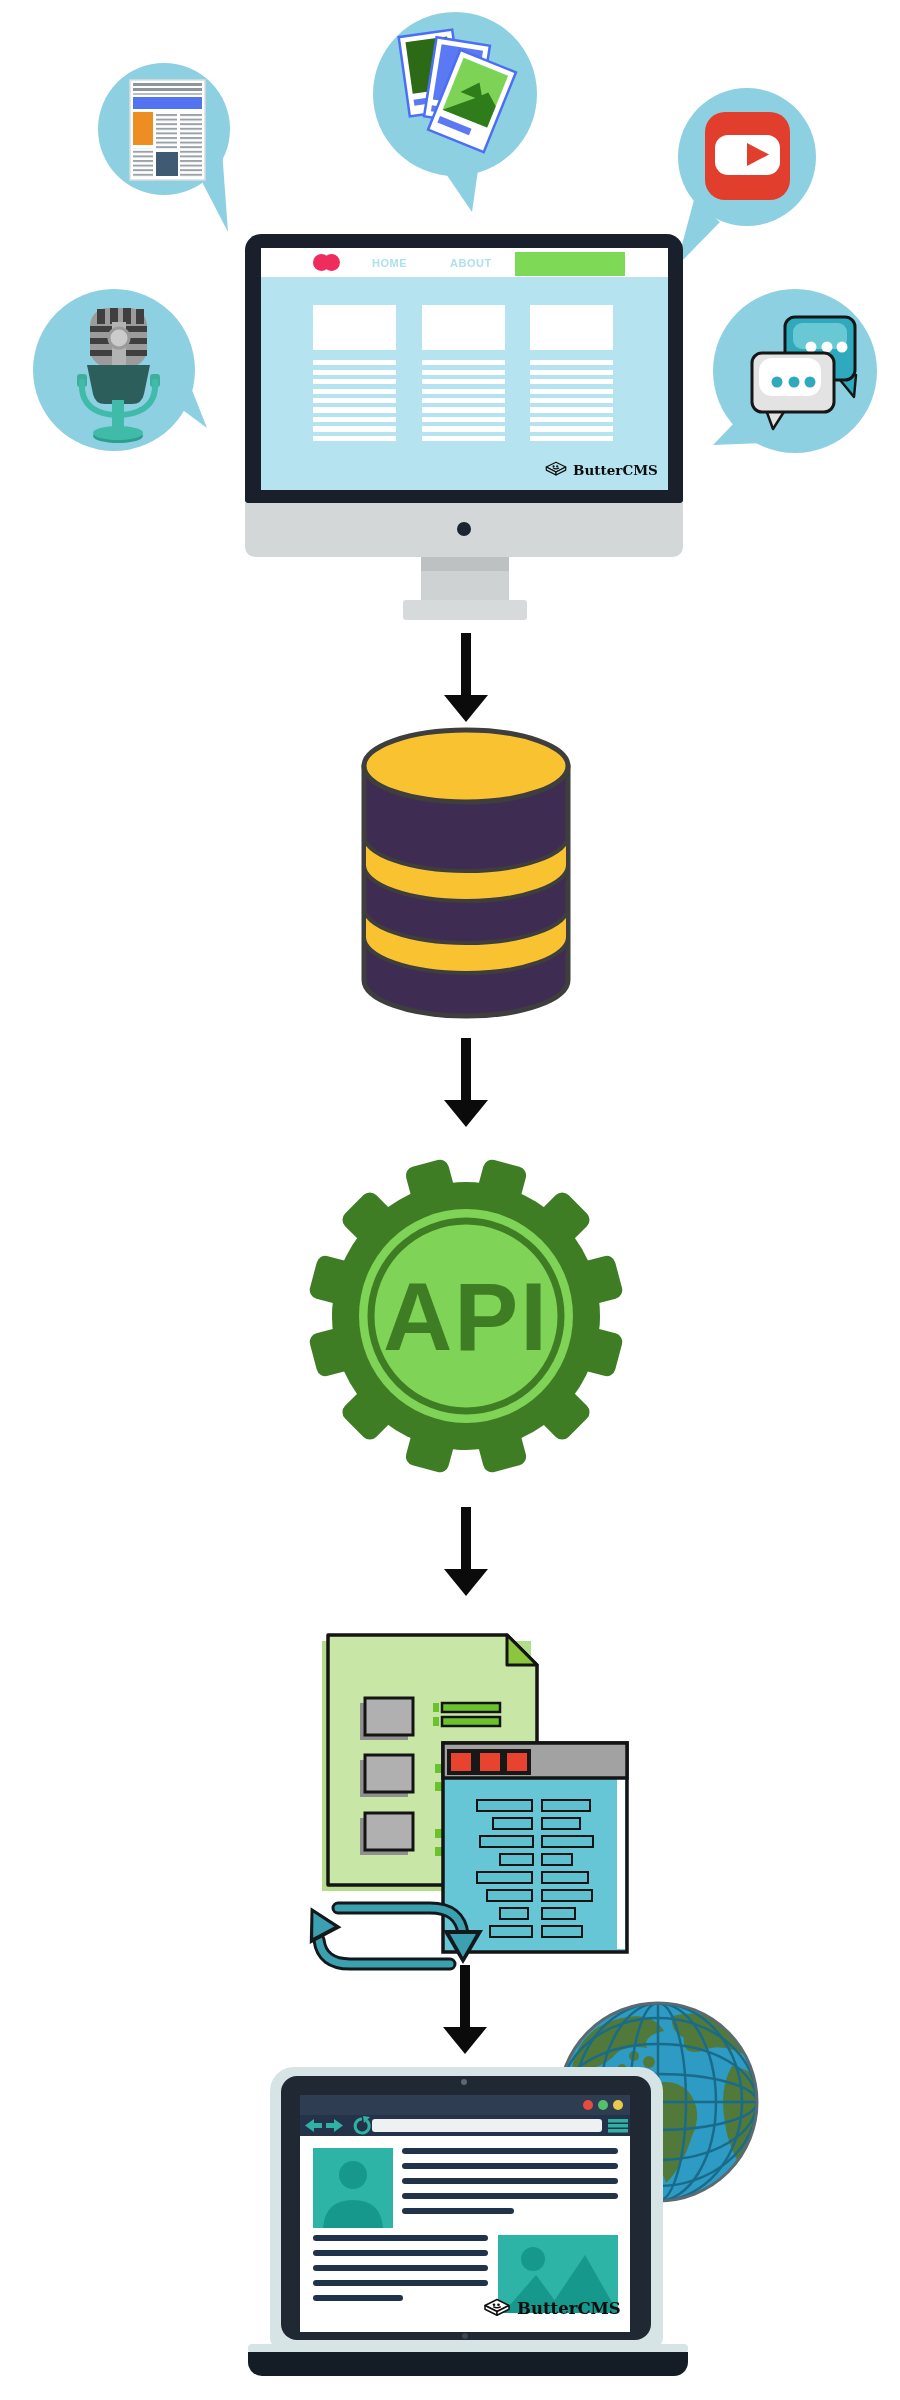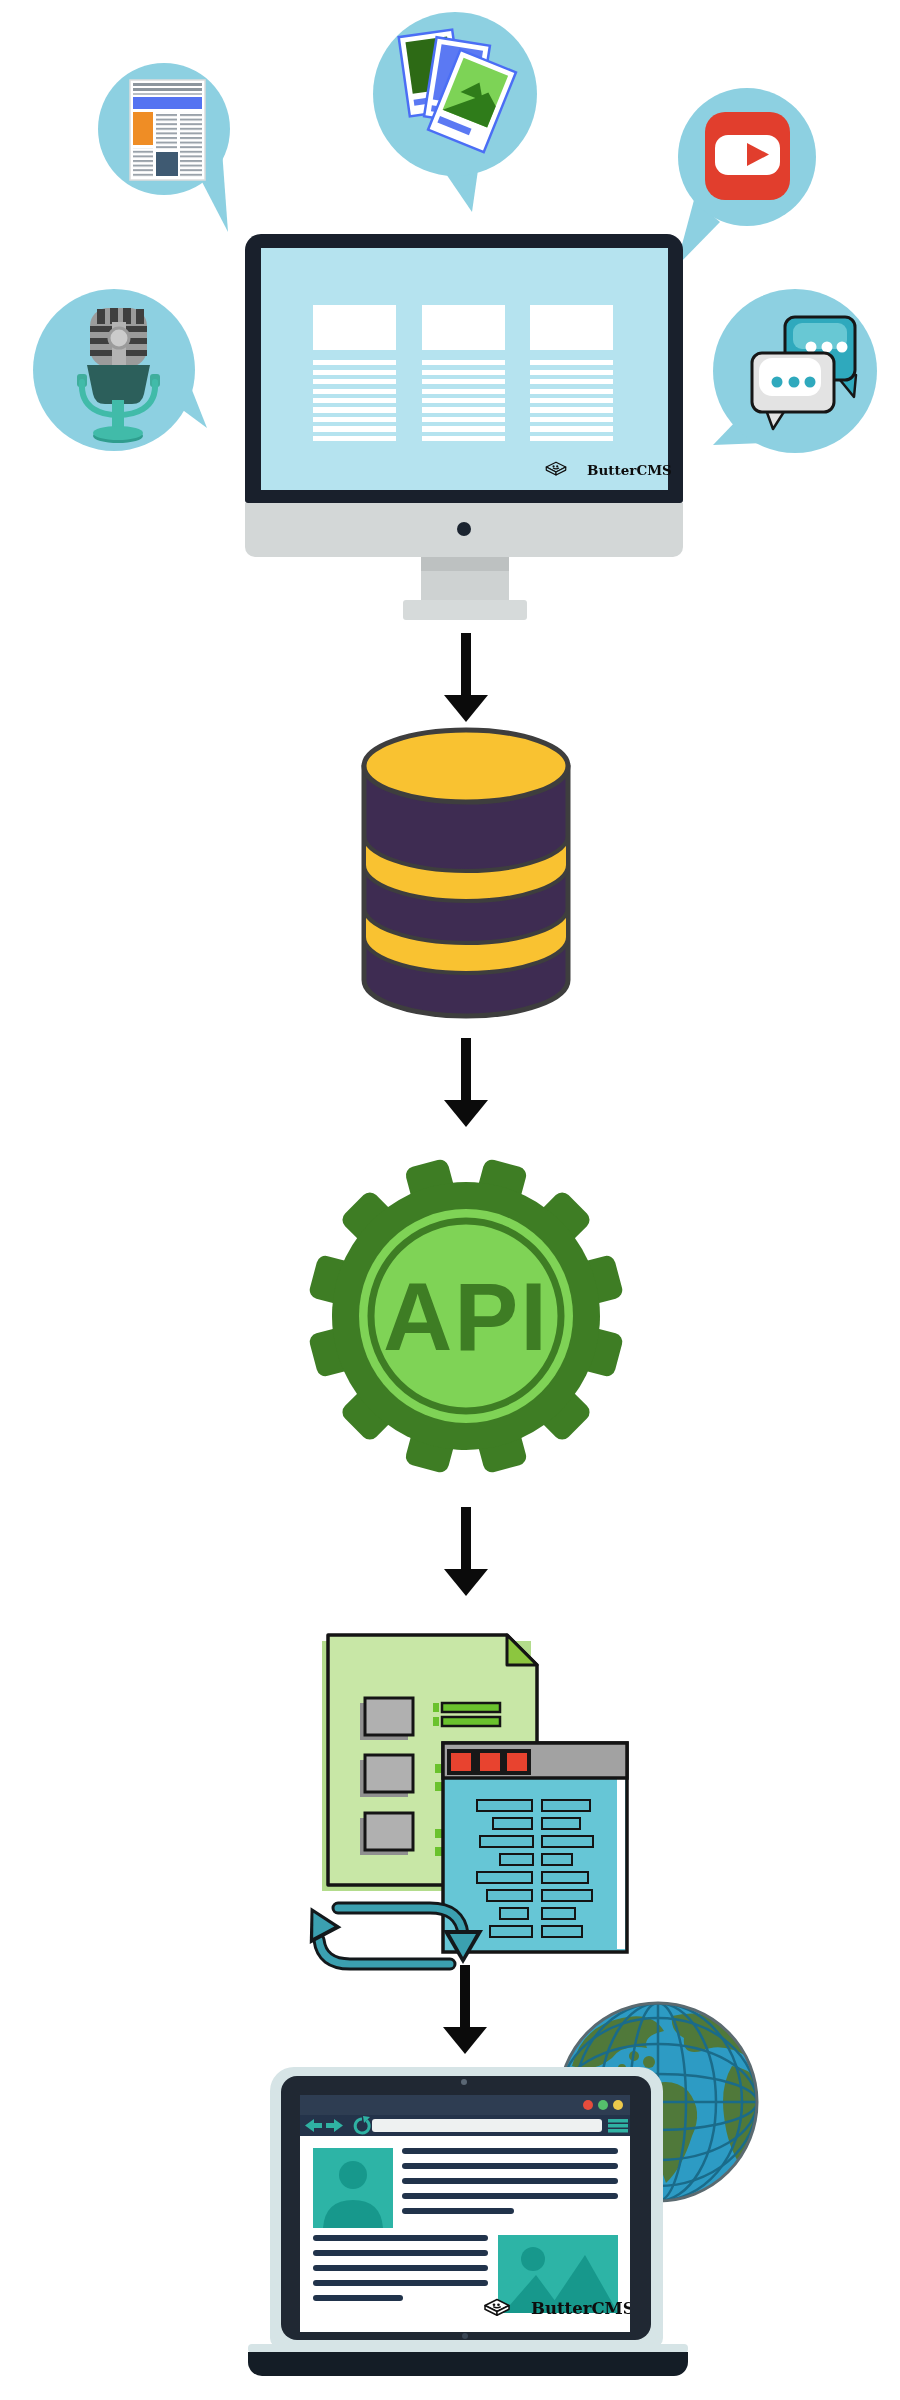--- a/index.html
+++ b/index.html
@@ -9,21 +9,21 @@
   
   .monitor-bezel{position:absolute;left:245px;top:234px;width:438px;height:269px;background:#19202c;border-radius:16px 16px 3px 3px;}
   .monitor-screen{position:absolute;left:261px;top:248px;width:407px;height:242px;background:#b5e3ef;}
   .monitor-nav{position:absolute;left:261px;top:248px;width:407px;height:29px;background:#ffffff;}
   .nav-dot{position:absolute;top:6px;width:17px;height:17px;border-radius:50%;background:#ee2c5e;}
   .nav-link{position:absolute;top:0;height:29px;display:flex;align-items:center;font-weight:700;font-size:11px;letter-spacing:0.5px;color:#aee0ee;}
   .nav-btn{position:absolute;left:254px;top:4px;width:110px;height:24px;background:#7ed957;}
   .col{position:absolute;width:83px;}
   .col-box{width:83px;height:45px;background:#ffffff;}
   .col-lines{margin-top:10px;width:83px;height:85px;background:repeating-linear-gradient(to bottom,#ffffff 0 5px,rgba(0,0,0,0) 5px 9.5px);}
-  .butter-logo{position:absolute;display:flex;align-items:center;gap:20px;color:#0d0d0d;}
+  .butter-logo{position:absolute;display:flex;align-items:center;gap:6px;color:#0d0d0d;}
   .butter-text{font-family:"DejaVu Serif","Liberation Serif",serif;font-weight:700;}
   .monitor-chin{position:absolute;left:245px;top:503px;width:438px;height:54px;background:#d3d7d7;border-radius:0 0 10px 10px;}
   .chin-cam{position:absolute;left:212px;top:19px;width:14px;height:14px;border-radius:50%;background:#1b2430;}
   .stand-strip{position:absolute;left:421px;top:557px;width:88px;height:14px;background:#bdc1c1;}
   .stand-neck{position:absolute;left:421px;top:571px;width:88px;height:30px;background:#ced2d2;}
   .stand-base{position:absolute;left:403px;top:600px;width:124px;height:20px;background:#d6dada;border-radius:3px;}
   
   .laptop-shell{position:absolute;left:270px;top:2067px;width:393px;height:281px;background:#d6e4e6;border-radius:24px 24px 10px 10px;}
   .laptop-bezel{position:absolute;left:281px;top:2076px;width:370px;height:264px;background:#202833;border-radius:16px;}
   .laptop-cam{position:absolute;left:461px;top:2079px;width:6px;height:6px;border-radius:50%;background:#5a6774;}
@@ -133,20 +133,29 @@
       <rect x="47" y="68" width="82" height="59" rx="10" fill="#e3e3e3" stroke="#161616" stroke-width="3"></rect>
       <rect x="54" y="73" width="62" height="38" rx="13" fill="#ffffff"></rect>
       <circle cx="72" cy="97" r="5.5" fill="#2fa9bd"></circle>
       <circle cx="89" cy="97" r="5.5" fill="#2fa9bd"></circle>
       <circle cx="105" cy="97" r="5.5" fill="#2fa9bd"></circle>
     </g>
   </svg>
 
   <div class="monitor-bezel"></div>
   <div class="monitor-screen"></div>
+  <div class="monitor-nav">
+    <div>
+      <div class="nav-dot" style="left:52px;"></div>
+      <div class="nav-dot" style="left:62px;"></div>
+    </div>
+    <div class="nav-link" style="left:111px;">HOME</div>
+    <div class="nav-link" style="left:189px;">ABOUT</div>
+    <div class="nav-btn"></div>
+  </div>
   <div class="col" style="left:313px;top:305px;">
     <div class="col-box"></div>
     <div class="col-lines"></div>
   </div>
   <div class="col" style="left:422px;top:305px;">
     <div class="col-box"></div>
     <div class="col-lines"></div>
   </div>
   <div class="col" style="left:530px;top:305px;">
     <div class="col-box"></div>

